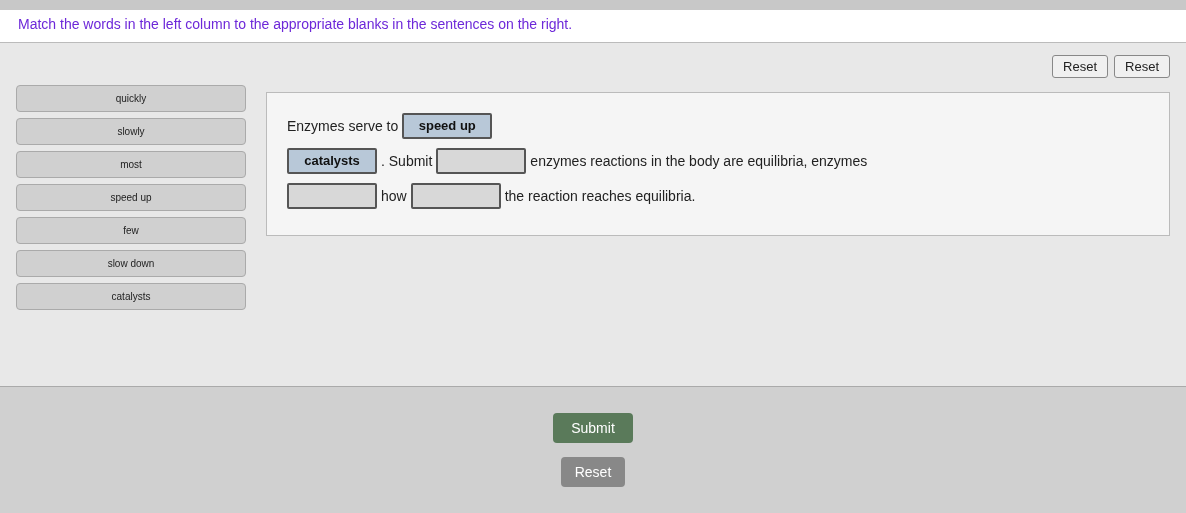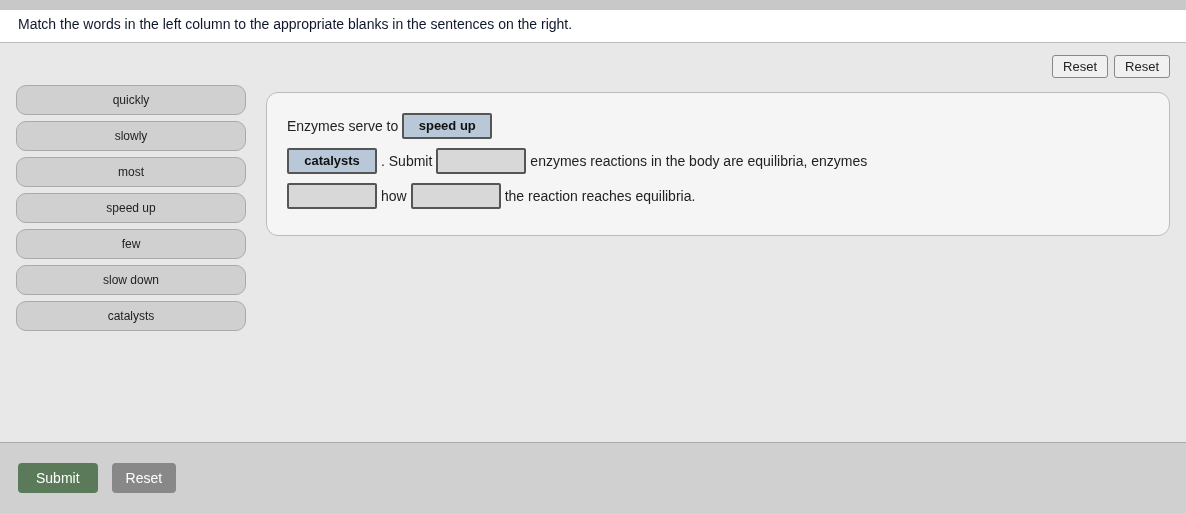--- a/index.html
+++ b/index.html
@@ -9,21 +9,21 @@
       background: #c8c8c8;
       width: 1186px;
       min-height: 513px;
       display: flex;
       flex-direction: column;
       padding: 10px 0 0 0;
     }
 
     .instruction {
       font-size: 14px;
-      color: #0f172a;
+      color: #6d28d9;
       padding: 6px 18px 10px 18px;
       background: #fff;
       border-bottom: 1px solid #bbb;
     }
 
     .main-area {
       display: flex;
       flex: 1;
       background: #e8e8e8;
       padding: 12px 16px;
@@ -36,24 +36,24 @@
       flex-direction: column;
       gap: 6px;
       width: 230px;
       flex-shrink: 0;
       padding-top: 30px;
     }
 
     .word-tile {
       background: #d0d0d0;
       border: 1px solid #aaa;
-      border-radius: 10px;
+      border-radius: 4px;
       padding: 7px 10px;
       text-align: center;
-      font-size: 12px;
+      font-size: 10px;
       color: #222;
       cursor: pointer;
       user-select: none;
     }
 
     
     .right-area {
       flex: 1;
       display: flex;
       flex-direction: column;
@@ -73,21 +73,21 @@
       border-radius: 3px;
       padding: 3px 10px;
       font-size: 13px;
       cursor: pointer;
       color: #222;
     }
 
     .sentence-box {
       background: #f5f5f5;
       border: 1px solid #bbb;
-      border-radius: 12px;
+      border-radius: 0;
       padding: 18px 20px 20px 20px;
       font-size: 14px;
       color: #222;
       line-height: 2.2;
     }
 
     .sentence-line {
       display: flex;
       align-items: center;
       flex-wrap: wrap;
@@ -114,23 +114,24 @@
       font-size: 13px;
       font-weight: bold;
       color: #111;
       padding: 0 6px;
     }
 
     .bottom-bar {
       display: flex;
       align-items: center;
       gap: 14px;
-      padding: 20px 18px;
+      padding: 26px 18px;
       background: #d0d0d0;
       border-top: 1px solid #aaa;
+      flex-direction: column;
     }
 
     .btn-submit {
       background: #5a7a5a;
       color: #fff;
       border: none;
       border-radius: 4px;
       padding: 7px 18px;
       font-size: 14px;
       cursor: pointer;

